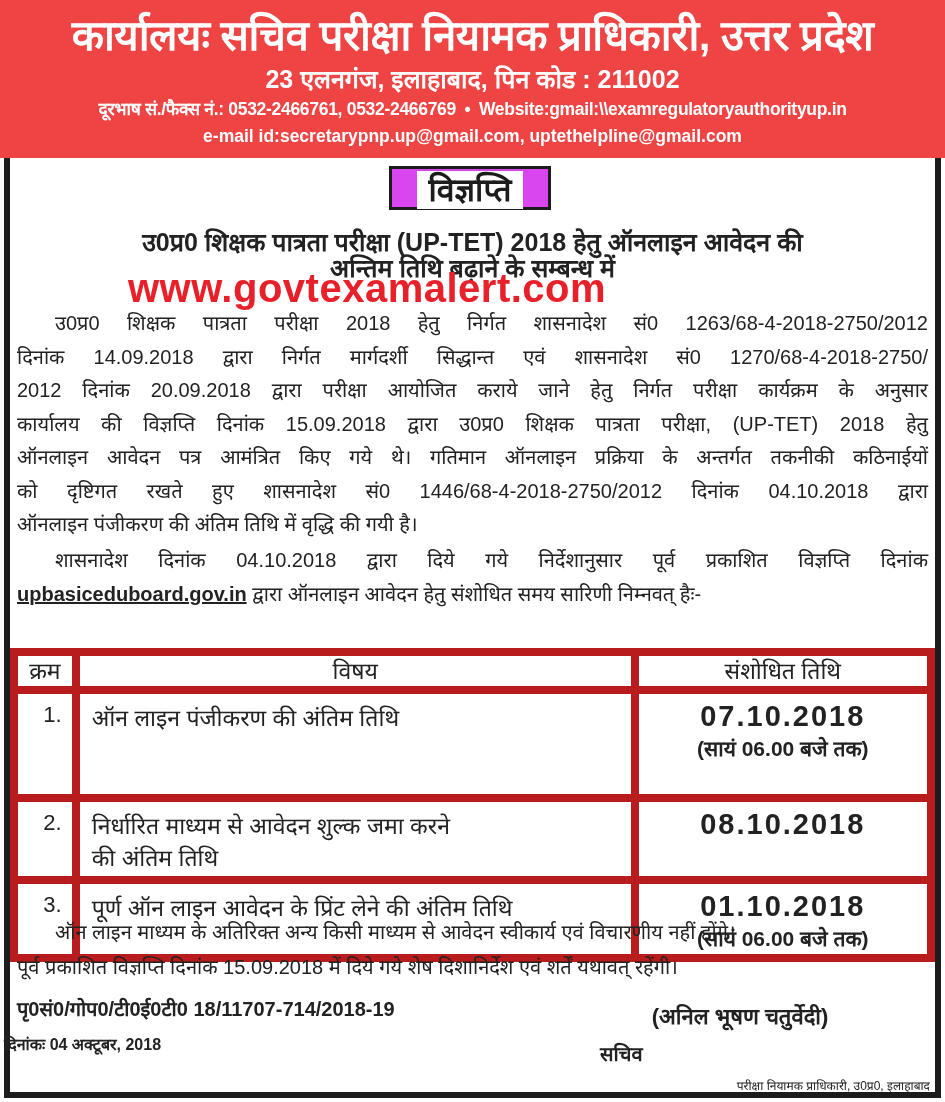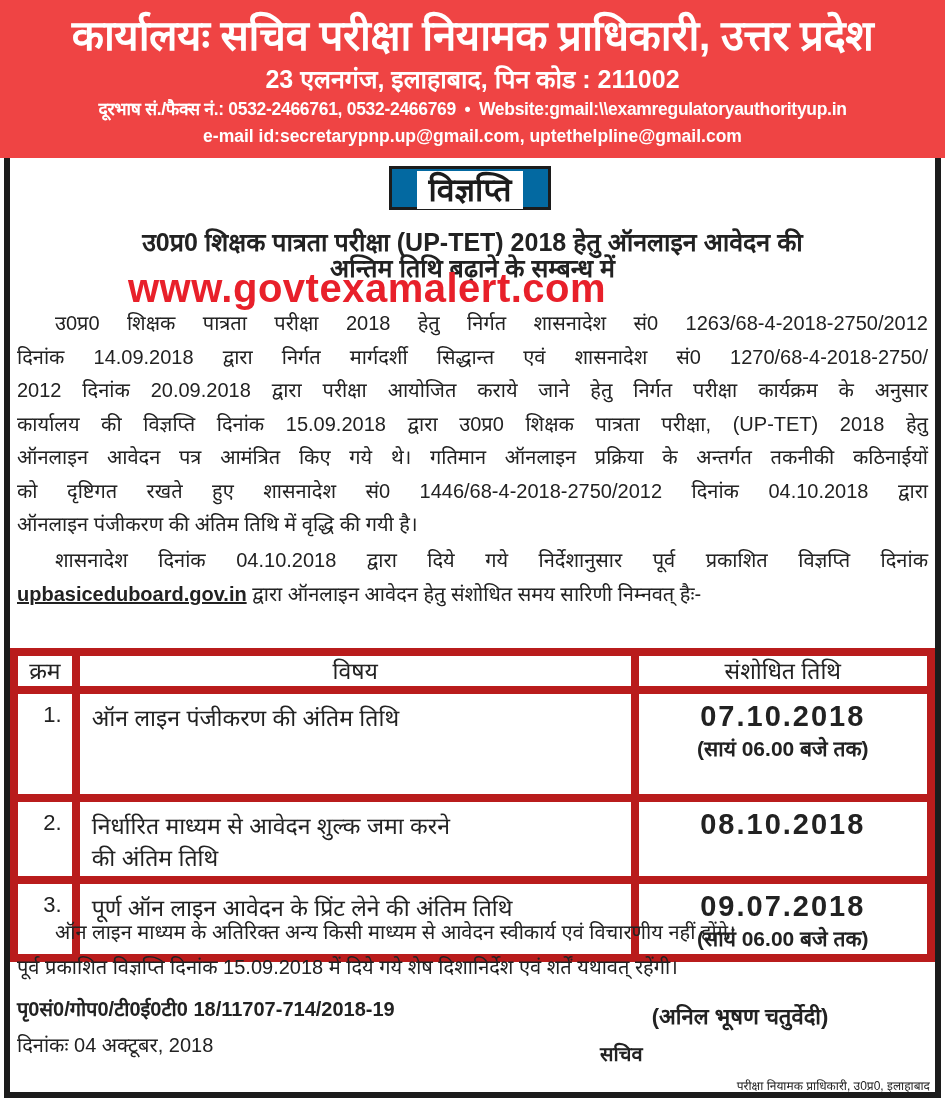--- a/index.html
+++ b/index.html
@@ -12,21 +12,21 @@
     .header { position: absolute; left: 0; top: 0; width: 945px; height: 158px; background: #ef4444; color: #fff; text-align: center; }
     .header .title { position: absolute; left: 0; right: 0; top: 10px; font-size: 42px; font-weight: bold; letter-spacing: -0.5px; line-height: 52px; }
     .header .address { position: absolute; left: 0; right: 0; top: 64px; font-size: 25px; font-weight: bold; line-height: 30px; }
     .header .contact { position: absolute; left: 6px; right: 6px; top: 98px; font-size: 17.5px; font-weight: bold; line-height: 22px; white-space: nowrap; letter-spacing: -0.3px; }
     .header .email { position: absolute; left: 0; right: 0; top: 125px; font-size: 17.5px; font-weight: bold; line-height: 22px; }
     .header .sep { display: inline-block; margin: 0 4px; }
 
     
     .frame { position: absolute; left: 4px; top: 158px; width: 937px; height: 940px; border-left: 6px solid #1c1c1c; border-right: 6px solid #1c1c1c; border-bottom: 6px solid #1c1c1c; }
 
-    .notice-box { position: absolute; left: 389px; top: 166px; width: 162px; height: 44px; background: #0369a1; color: #fff; font-size: 32px; font-weight: bold; text-align: center; line-height: 42px; border: 3px solid #1c1c1c; }
+    .notice-box { position: absolute; left: 389px; top: 166px; width: 162px; height: 44px; background: #d946ef; color: #fff; font-size: 32px; font-weight: bold; text-align: center; line-height: 42px; border: 3px solid #1c1c1c; }
     .notice-box span { display: inline-block; background: #fff; color: #1c1c1c; padding: 0 12px; line-height: 38px; margin-top: 0px; }
 
     .subject { position: absolute; left: 20px; right: 20px; text-align: center; font-size: 25px; font-weight: bold; color: #222; line-height: 36px; }
     .subject.l1 { top: 224px; }
     .subject.l2 { top: 250px; }
 
     .watermark { position: absolute; left: 128px; top: 266px; font-size: 40px; font-weight: bold; color: #e8202a; letter-spacing: 0.5px; line-height: 44px; font-family: "Liberation Sans", sans-serif; }
 
     .para { position: absolute; left: 17px; right: 17px; font-size: 20px; line-height: 33.5px; color: #222; text-align: justify; }
     .para .line { display: block; white-space: nowrap; text-align-last: justify; text-align: justify; }
@@ -51,21 +51,21 @@
     .tbl .time { display: block; font-size: 21px; line-height: 30px; font-weight: bold; color: #222; }
     .tbl tr.r1 td { height: 108px; }
     .tbl tr.r2 td { height: 82px; }
     .tbl tr.r3 td { height: 70px; }
 
     .foot-para { position: absolute; left: 17px; right: 17px; font-size: 20px; line-height: 30px; color: #222; }
     .fp1 { top: 917px; padding-left: 38px; }
     .fp2 { top: 952px; }
 
     .ref { position: absolute; left: 17px; top: 994px; font-size: 20px; font-weight: bold; line-height: 30px; color: #222; }
-    .date-line { position: absolute; left: 17px; top: 1030px; font-size: 20px; font-weight: normal; line-height: 30px; color: #222; }
+    .date-line { position: absolute; left: 4px; top: 1030px; font-size: 16px; font-weight: bold; line-height: 30px; color: #222; }
 
     .sign-name { position: absolute; left: 600px; top: 1002px; width: 280px; text-align: center; font-size: 22px; font-weight: bold; line-height: 30px; color: #222; }
     .sign-title { position: absolute; left: 600px; top: 1041px; width: 280px; font-size: 20px; font-weight: bold; line-height: 26px; color: #222; }
     .sign-org { position: absolute; left: 540px; top: 1074px; width: 390px; text-align: right; font-size: 12px; line-height: 24px; color: #222; }
   </style>
 </head>
 <body>
 
 <div class="page">
 
@@ -128,21 +128,21 @@
         <span style="display:block">की अंतिम तिथि</span>
       </td>
       <td class="c-date">
         <span class="date">08.10.2018</span>
       </td>
     </tr>
     <tr class="r3">
       <td class="c-no">3.</td>
       <td class="c-sub">पूर्ण ऑन लाइन आवेदन के प्रिंट लेने की अंतिम तिथि</td>
       <td class="c-date">
-        <span class="date">09.07.2018</span>
+        <span class="date">01.10.2018</span>
         <span class="time">(सायं 06.00 बजे तक)</span>
       </td>
     </tr>
   </tbody>
     </table>
 
   <div class="foot-para fp1">ऑन लाइन माध्यम के अतिरिक्त अन्य किसी माध्यम से आवेदन स्वीकार्य एवं विचारणीय नहीं होंगे।</div>
   <div class="foot-para fp2">पूर्व प्रकाशित विज्ञप्ति दिनांक 15.09.2018 में दिये गये शेष दिशानिर्देश एवं शर्तें यथावत् रहेंगी।</div>
 
   <div class="ref">पृ0सं0/गोप0/टी0ई0टी0  18/11707-714/2018-19</div>

